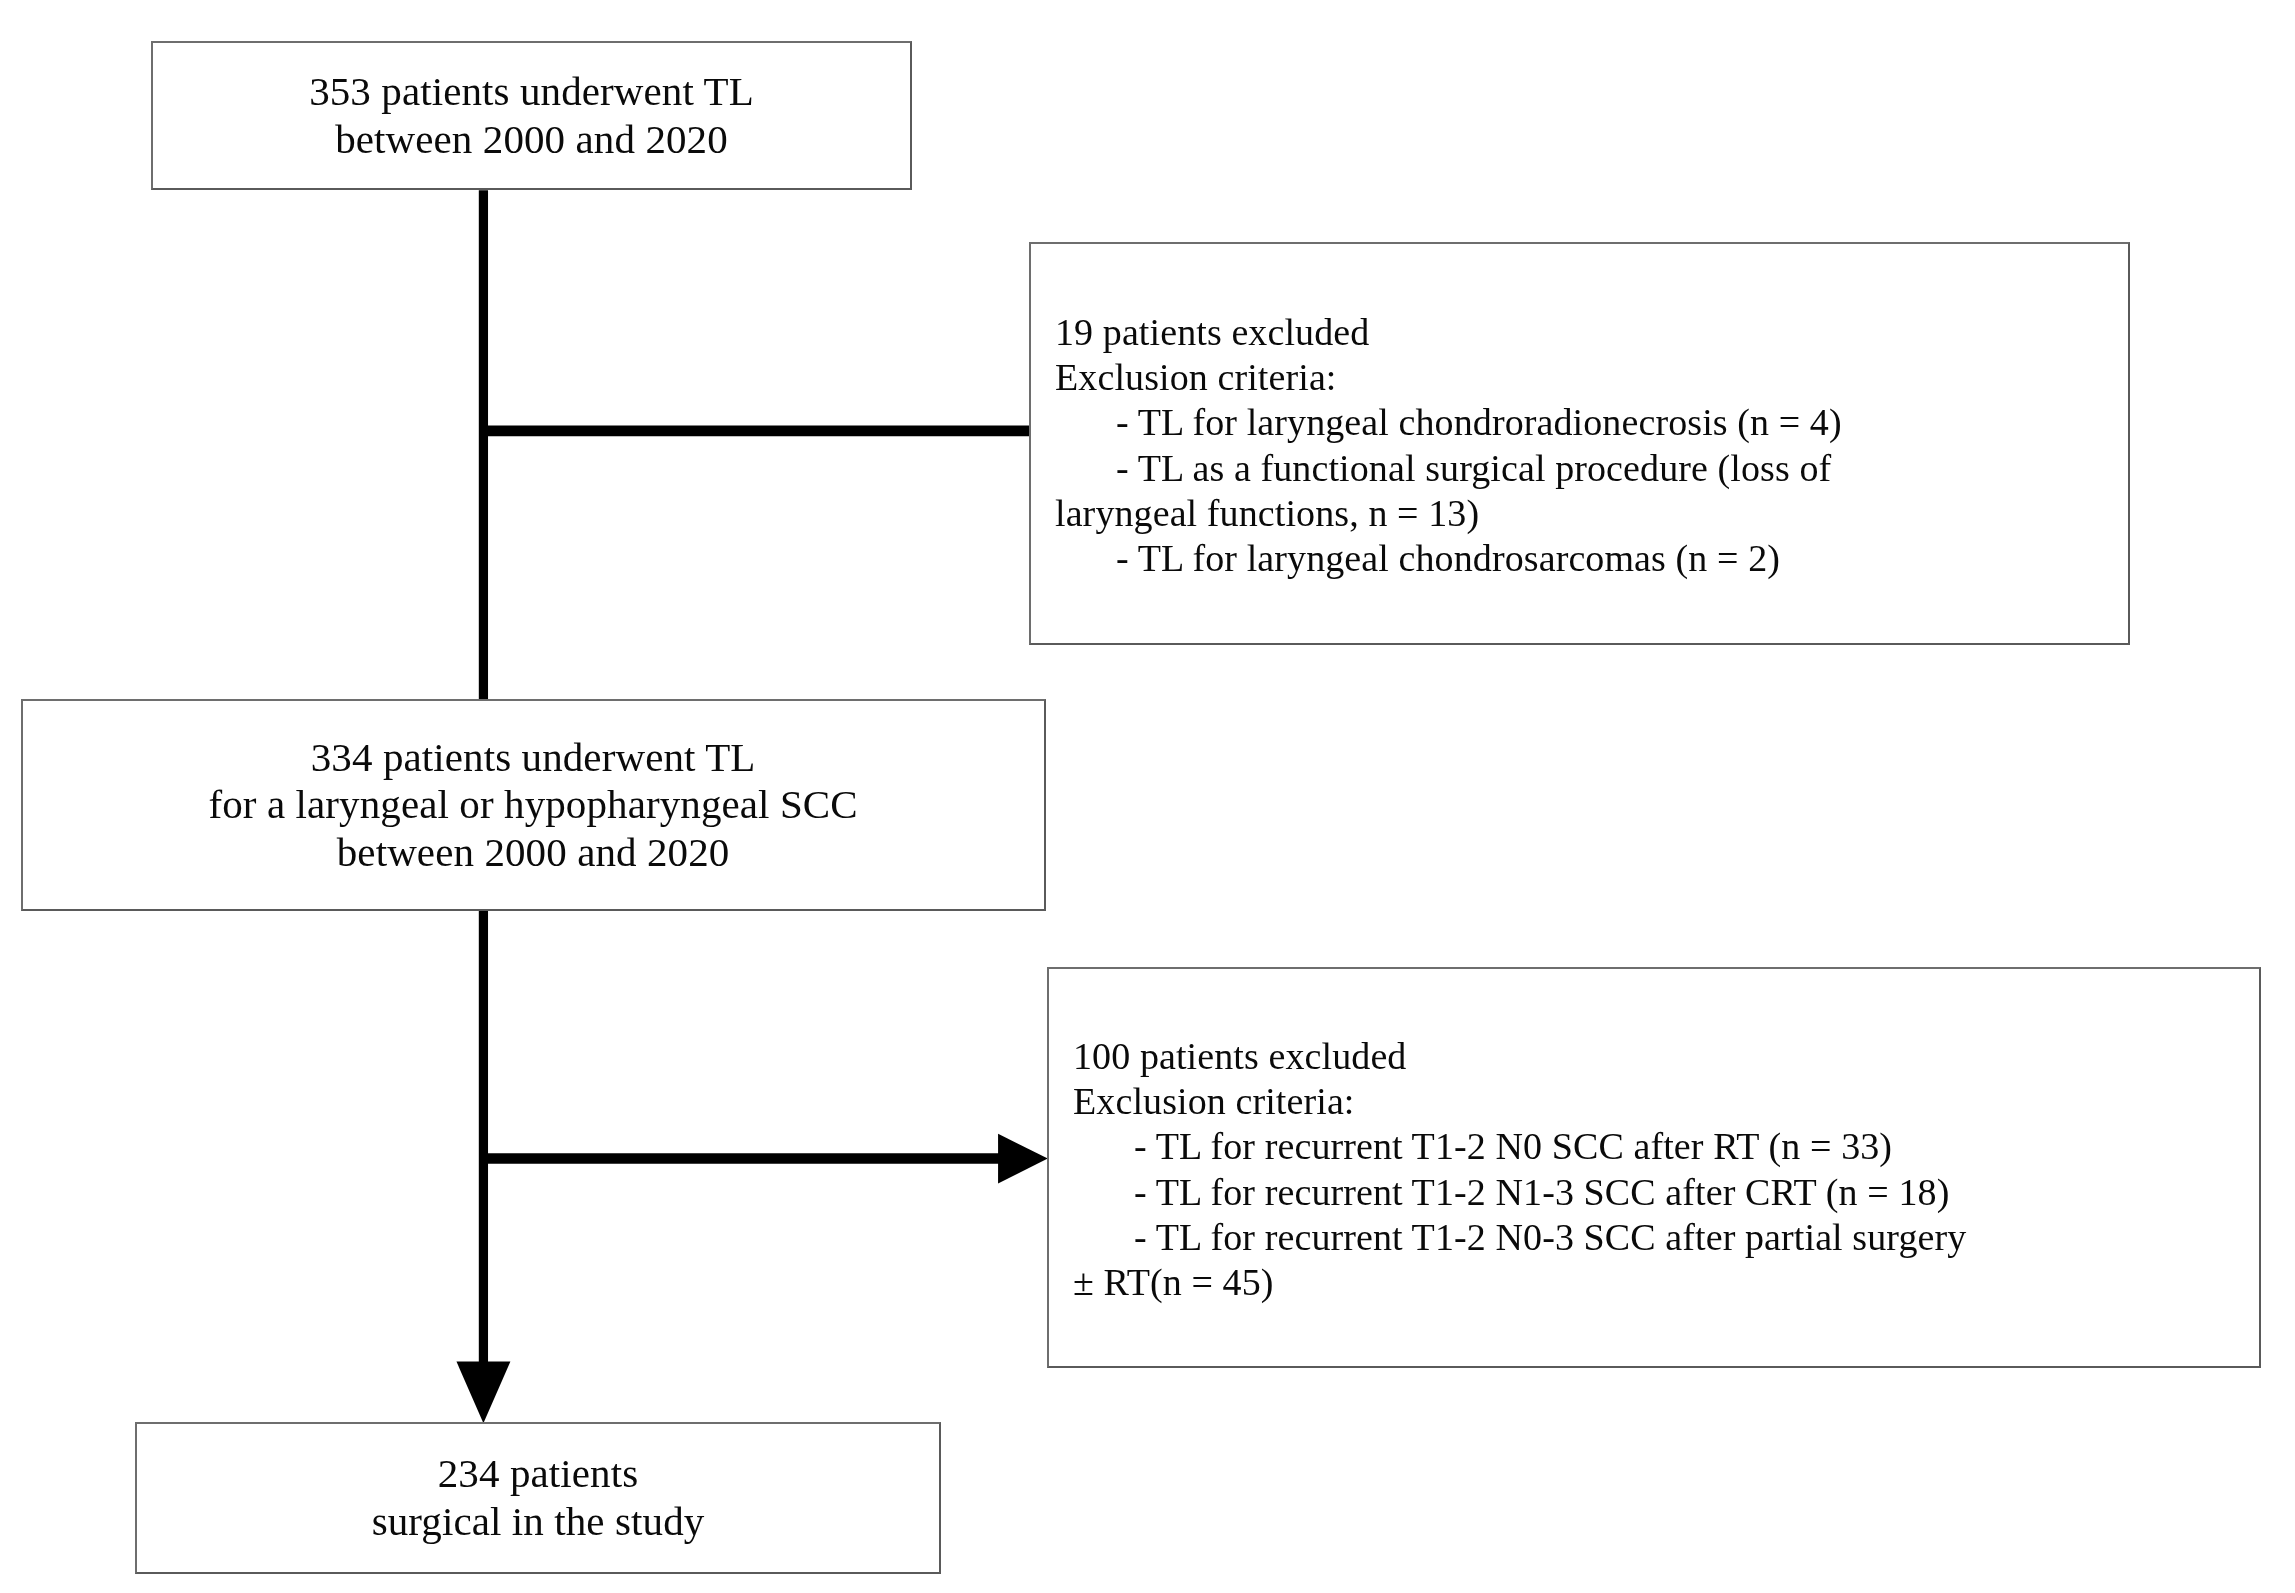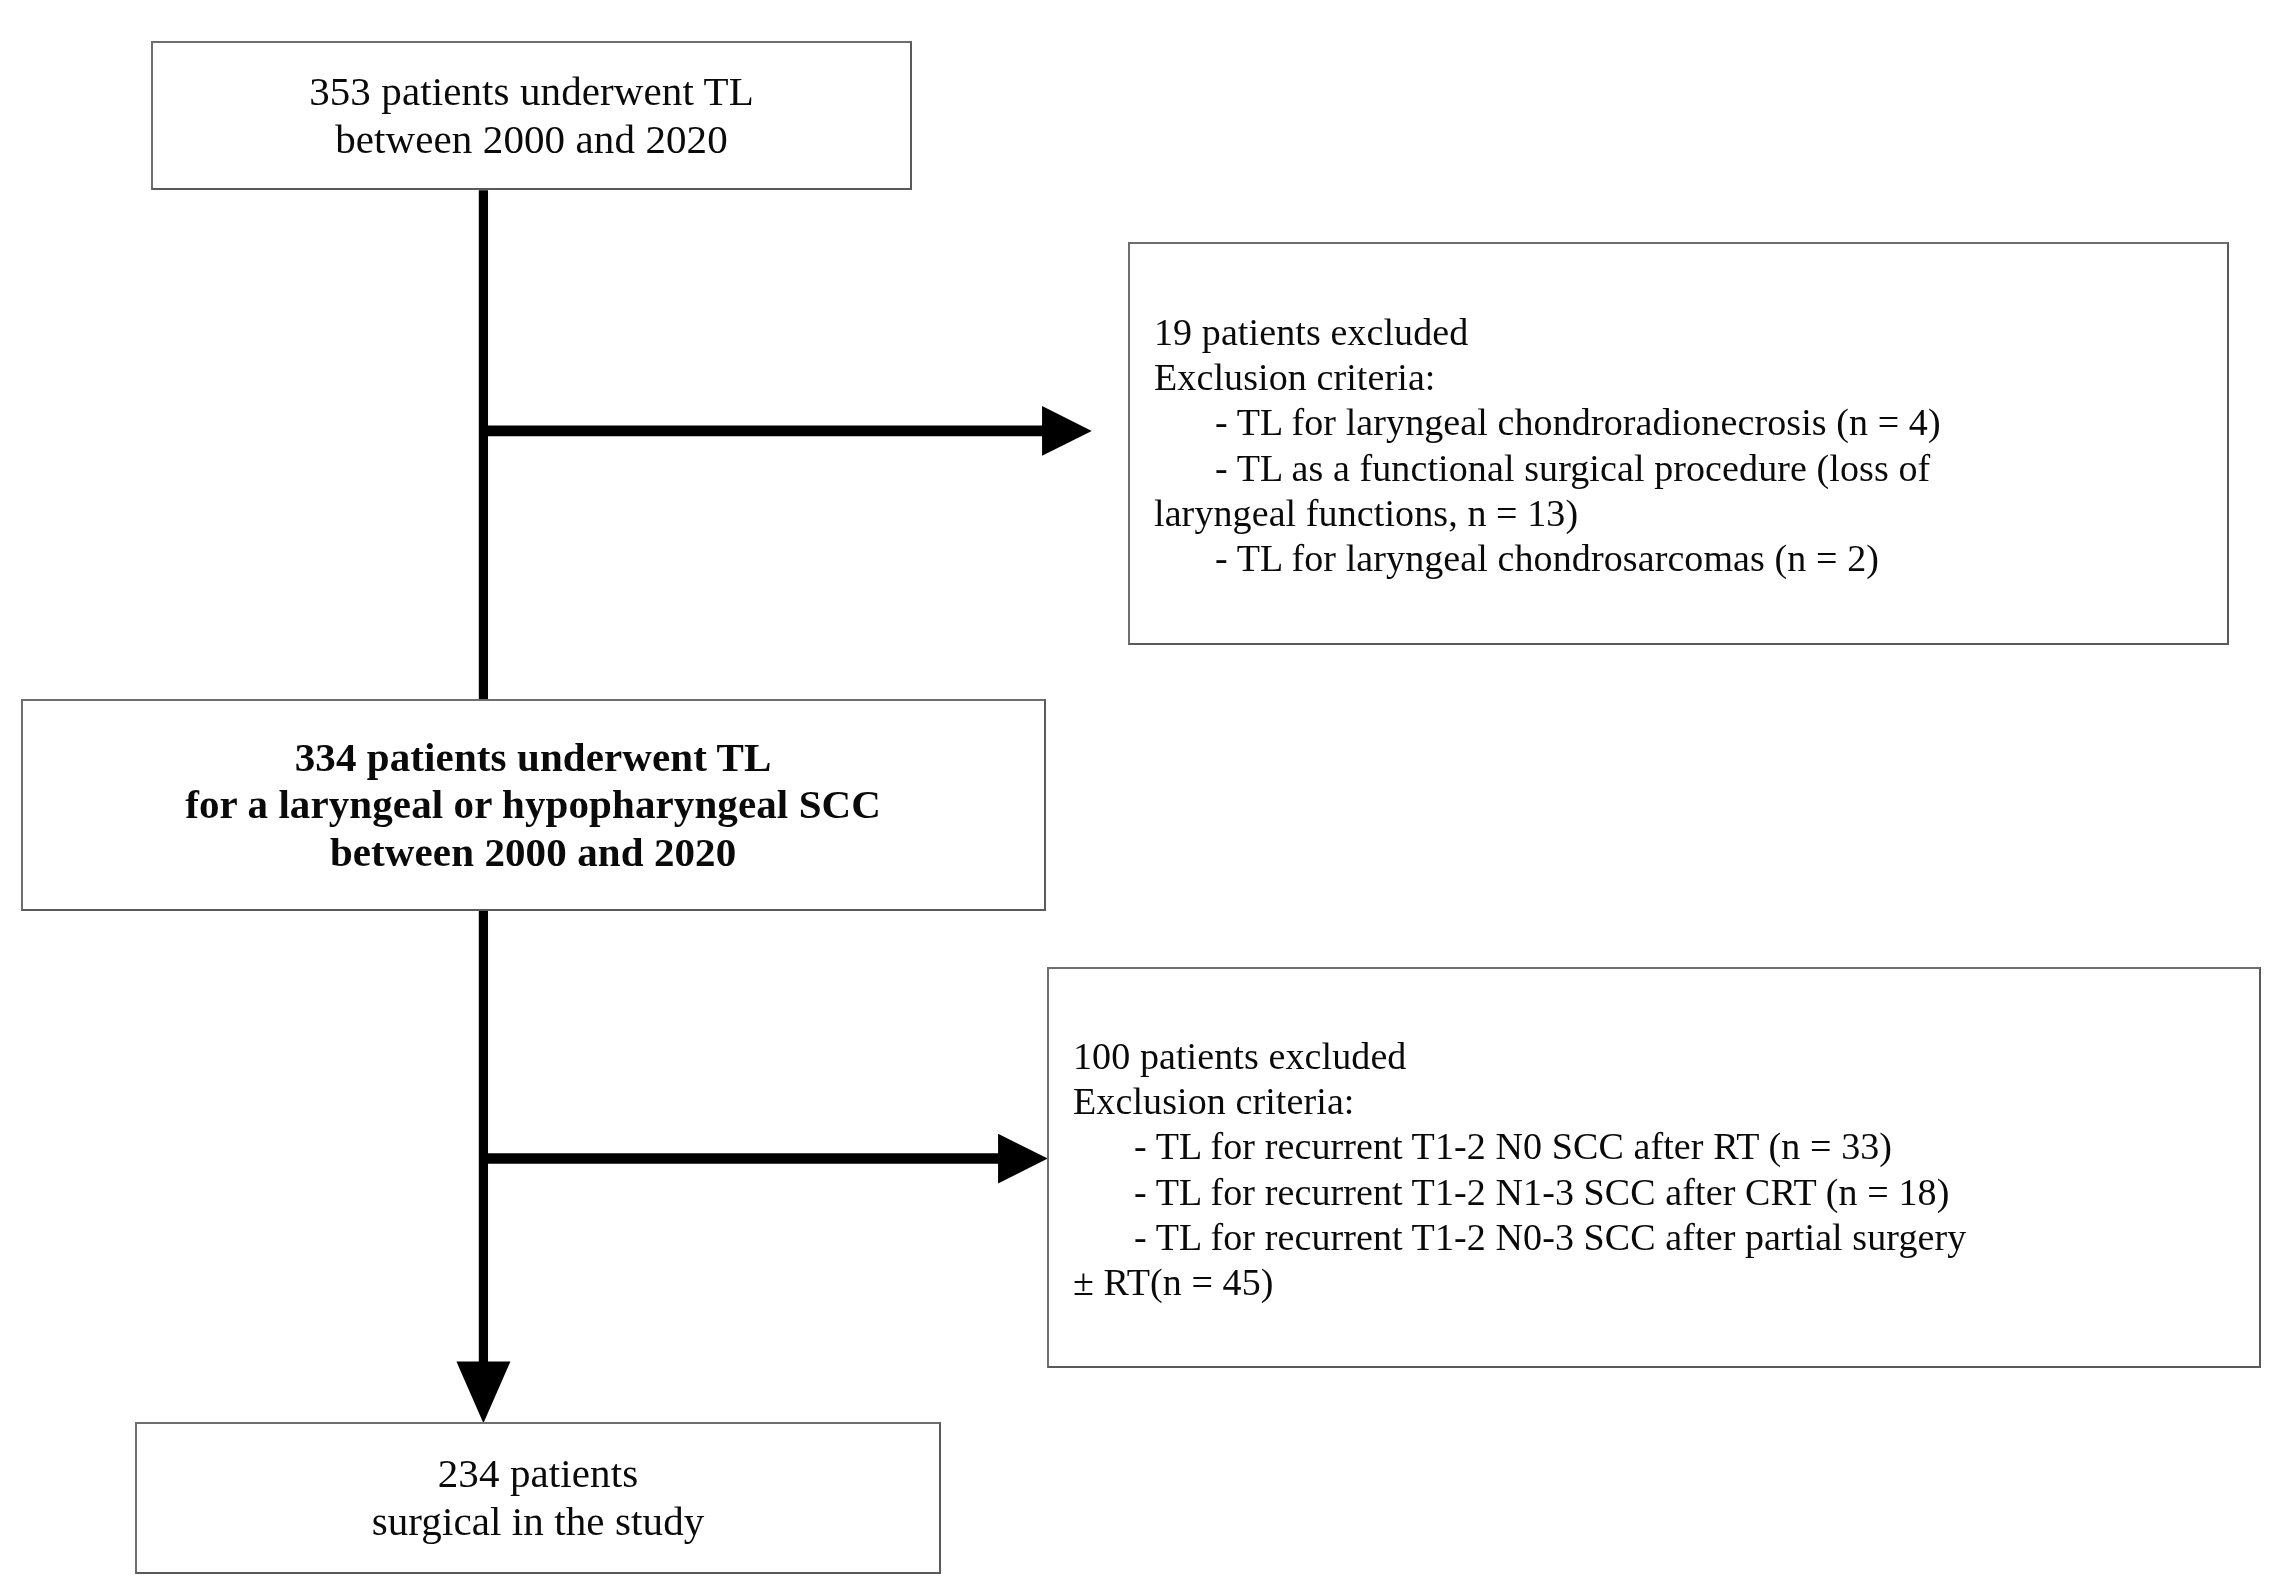--- a/index.html
+++ b/index.html
@@ -89,32 +89,32 @@
     <polygon points="1476,1632 1406,1597 1406,1667" fill="#000000"></polygon>
 
     <polygon points="681,2005 643,1918 719,1918" fill="#000000"></polygon>
   </svg>
 
   <div class="box centered" style="left:151px; top:41px; width:761px; height:149px;">
     <span class="line">353 patients underwent TL</span>
     <span class="line">between 2000 and 2020</span>
   </div>
 
-  <div class="box lefted excl-box" style="left:1128px; top:242px; width:1101px; height:403px;">
+  <div class="box lefted excl-box" style="left:1029px; top:242px; width:1101px; height:403px;">
     <div class="excl-body">
       <span class="line excl-head">19 patients excluded</span>
       <span class="line excl-head">Exclusion criteria:</span>
       <span class="line excl-bullet">- TL for laryngeal chondroradionecrosis (n = 4)</span>
       <span class="line excl-bullet">- TL as a functional surgical procedure (loss of</span>
       <span class="line excl-bullet cont">laryngeal functions, n = 13)</span>
       <span class="line excl-bullet">- TL for laryngeal chondrosarcomas (n = 2)</span>
     </div>
   </div>
 
-  <div class="box centered" style="left:20.6px; top:699px; width:1025px; height:212px;font-weight:bold;">
+  <div class="box centered" style="left:20.6px; top:699px; width:1025px; height:212px;">
     <span class="line">334 patients underwent TL</span>
     <span class="line">for a laryngeal or hypopharyngeal SCC</span>
     <span class="line">between 2000 and 2020</span>
   </div>
 
   <div class="box lefted excl-box" style="left:1047px; top:967px; width:1214px; height:401px;">
     <div class="excl-body">
       <span class="line excl-head">100 patients excluded</span>
       <span class="line excl-head">Exclusion criteria:</span>
       <span class="line excl-bullet">- TL for recurrent T1-2 N0 SCC after RT (n = 33)</span>

